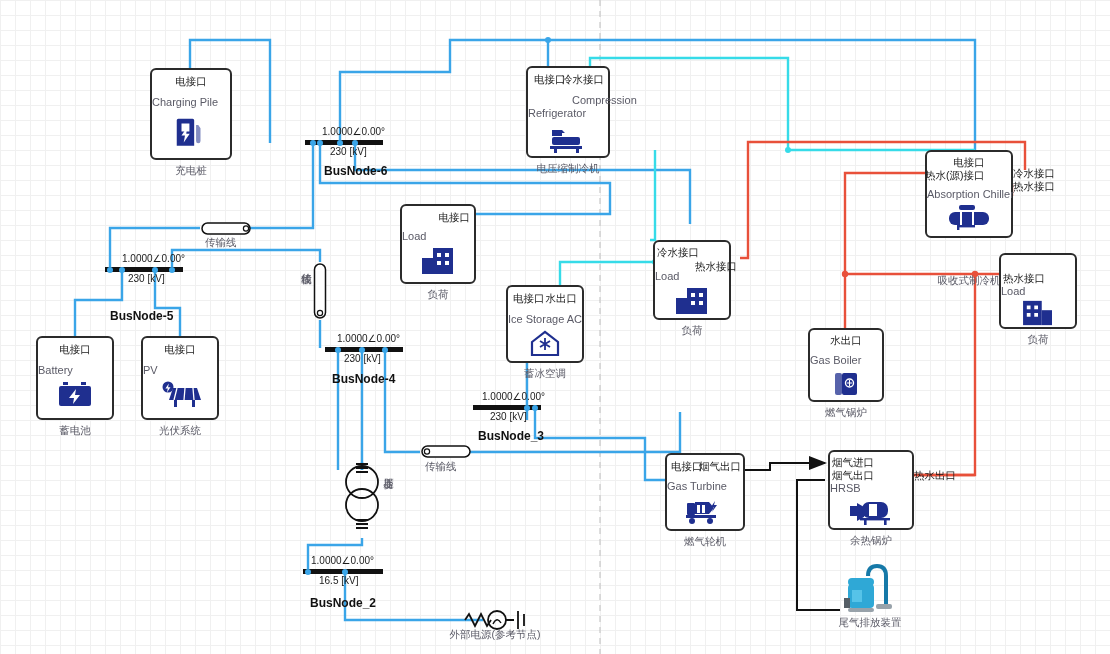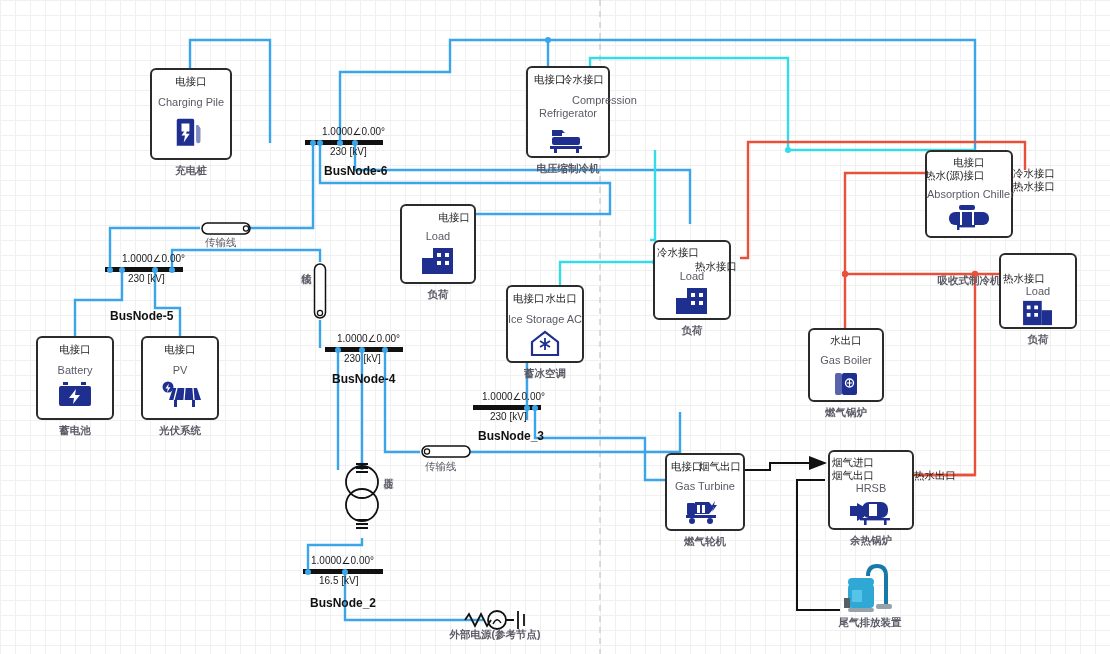--- a/index.html
+++ b/index.html
@@ -19,31 +19,30 @@
     background-size:15px 15px,15px 15px,60px 60px,60px 60px;
     background-position:0 0,0 0,0 0,0 0;
   }
   svg#wires{position:absolute;left:0;top:0;width:1110px;height:654px;}
   .node{
     position:absolute;box-sizing:border-box;
     border:2px solid #2b2b2b;border-radius:6px;
     background:#ffffff;
   }
   .nd-title{
-    position:absolute;left:0;right:0;top:26px;text-align:center;
+    position:absolute;left:0;right:0;top:26px;
     font-size:11px;color:#5a5a66;white-space:nowrap;line-height:13px;
   }
   .nd-title.two{top:20px;}
   .port{
     position:absolute;font-size:10.5px;color:#1b1b1b;white-space:nowrap;
   }
   .cap{
     position:absolute;text-align:center;font-size:10.5px;color:#5a5a66;
     white-space:nowrap;
-    font-weight:bold;
   }
   .icon{position:absolute;left:0;right:0;display:flex;justify-content:center;}
   .busname{
     position:absolute;font-size:12px;font-weight:bold;color:#111;white-space:nowrap;
   }
   .busv{
     position:absolute;font-size:10px;color:#1b1b1b;white-space:nowrap;
   }
   .linelabel{
     position:absolute;font-size:10.5px;color:#5a5a66;white-space:nowrap;

